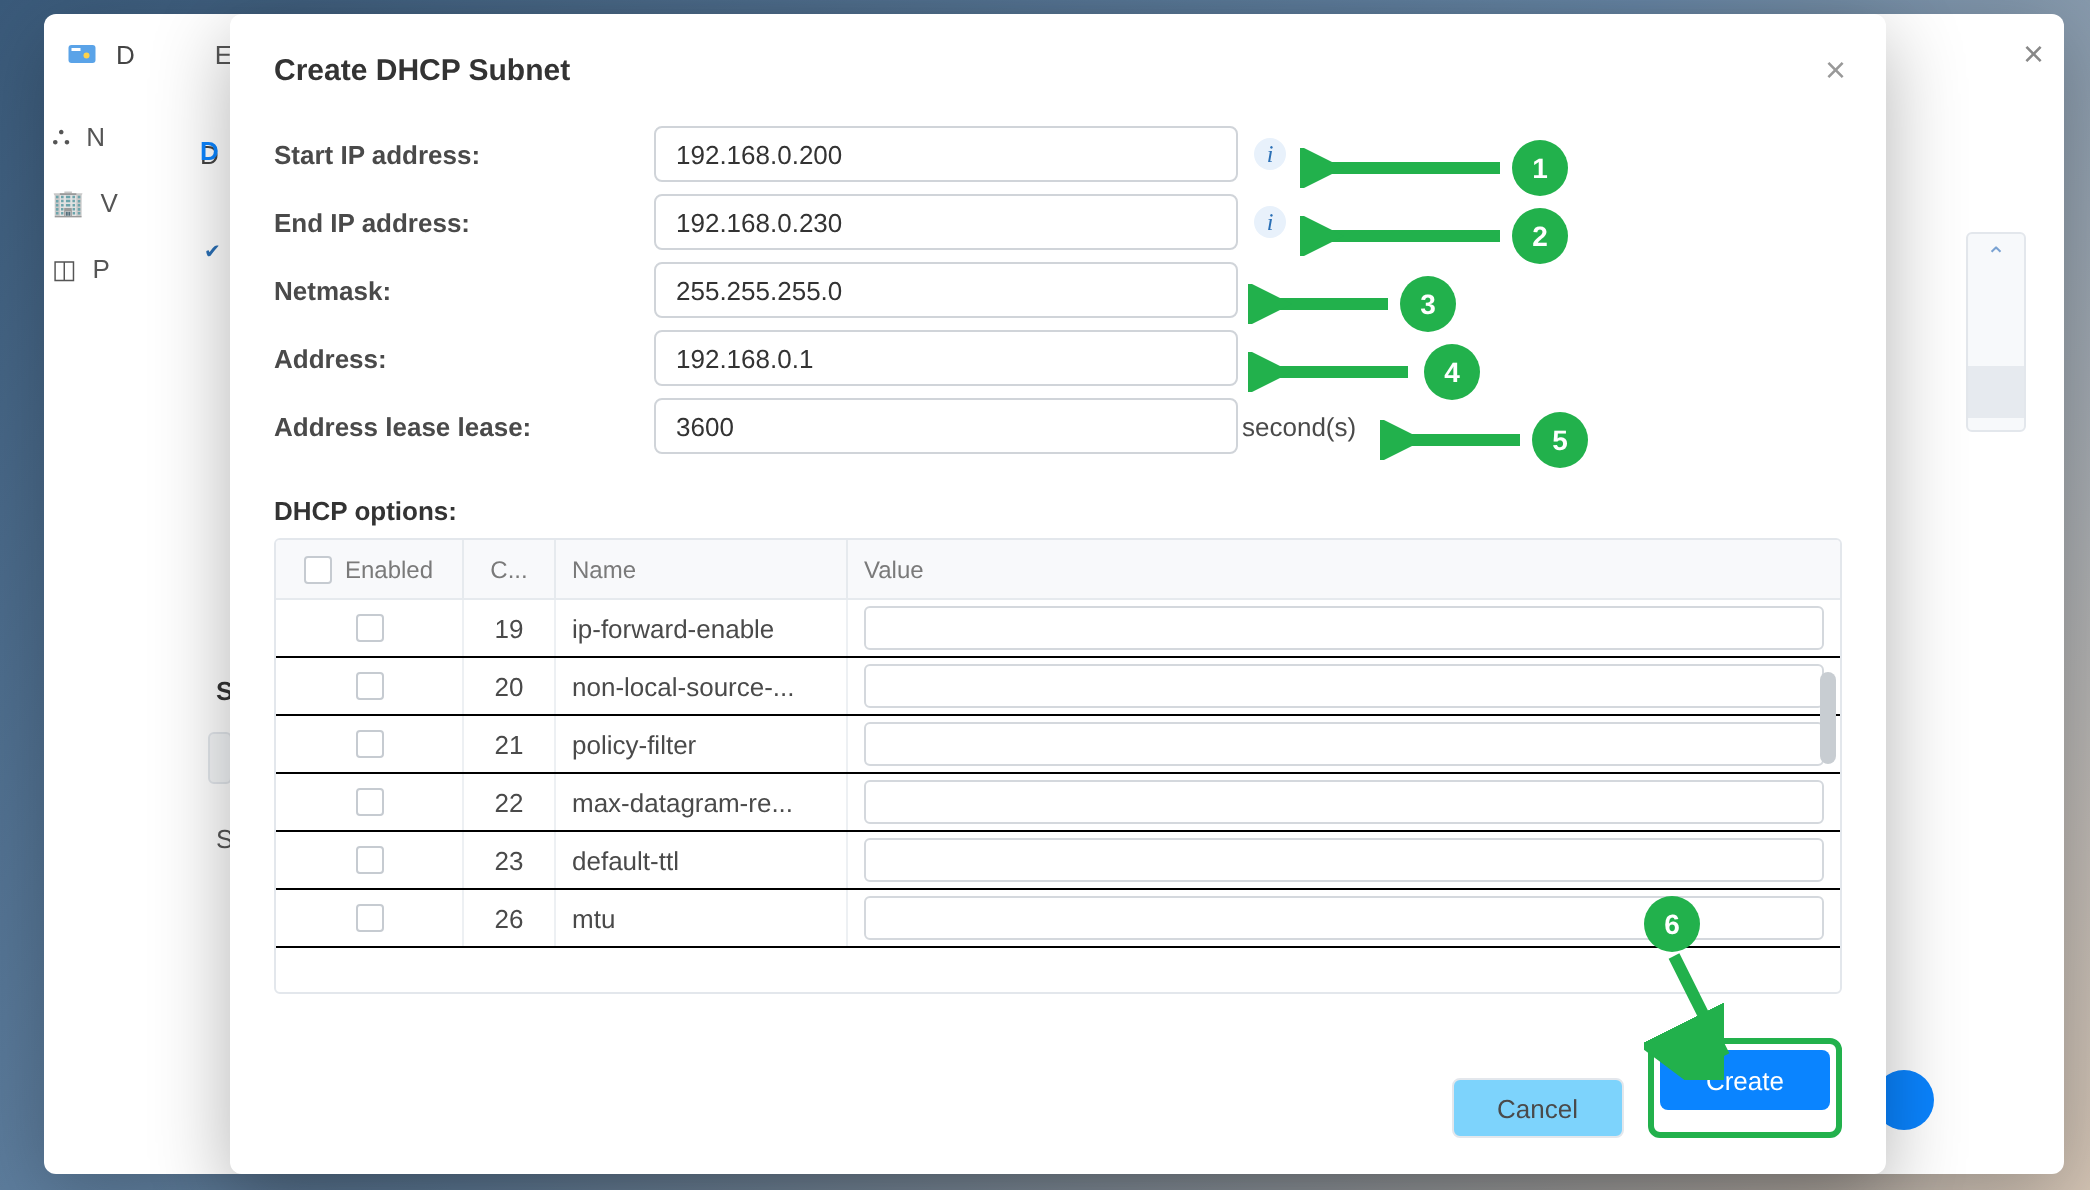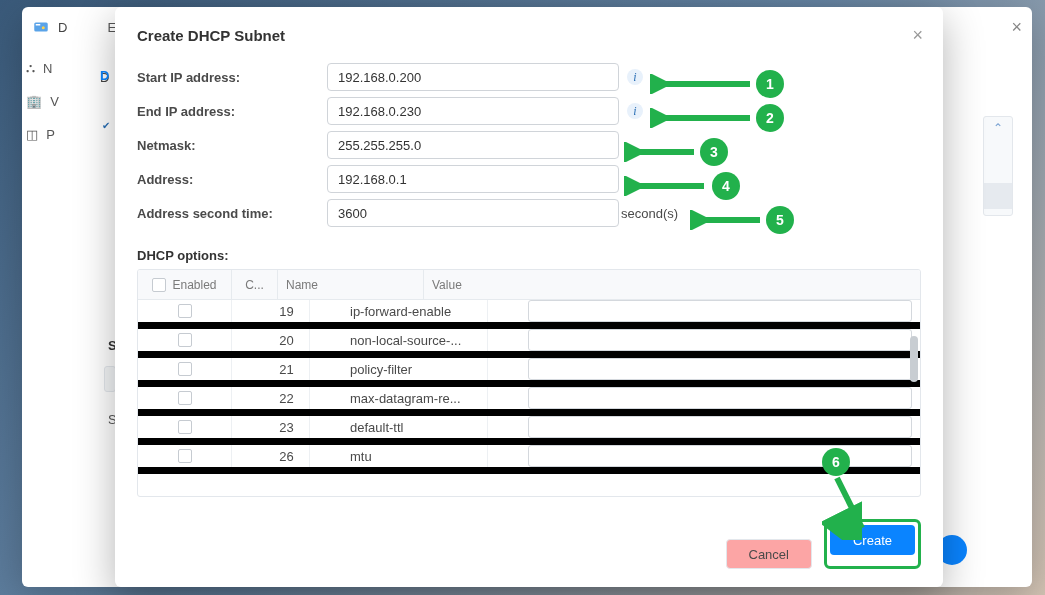--- a/index.html
+++ b/index.html
@@ -132,22 +132,21 @@
       height: 30px;
       background: #f8f9fb;
       border-bottom: 1px solid #e6eaee;
       font-size: 12px;
       color: #7a7a7a;
     }
     .scroll-wrap { height: calc(100% - 30px); overflow-y: auto; position: relative; }
     .tbl-row {
       display: flex; align-items: center;
       height: 29px;
-      border-bottom: 7px solid #000000;
-      gap: 32px;
+      border-bottom: 1px solid #000000;
     }
     .col-enable { width: 94px; display:flex; align-items:center; justify-content:center; border-right: 1px solid #edf0f3; height: 100%; }
     .col-code   { width: 46px; text-align:center; border-right: 1px solid #edf0f3; height:100%; display:flex;align-items:center;justify-content:center; }
     .col-name   { width: 146px; padding-left: 8px; border-right: 1px solid #edf0f3; height:100%; display:flex;align-items:center; white-space:nowrap; overflow:hidden; text-overflow:ellipsis; }
     .col-value  { flex: 1; padding: 0 8px; height:100%; display:flex;align-items:center; }
     .col-value input {
       width: 100%; height: 22px;
       border: 1px solid #d4d8dd;
       border-radius: 3px;
       padding: 0 6px;
@@ -177,21 +176,21 @@
     }
     .btn {
       height: 30px; padding: 0 22px;
       border-radius: 4px;
       font-size: 13px;
       display: inline-flex; align-items: center; justify-content: center;
       cursor: pointer;
       border: 1px solid transparent;
     }
     .btn-cancel {
-      background: #fca5a5; color: #4a4a4a; border-color: #e3e7ec; margin-top: 20px;
+      background: #7dd3fc; color: #4a4a4a; border-color: #e3e7ec; margin-top: 20px;
     }
     .btn-primary {
       background: #0a84ff; color: #fff;
       font-weight: 400;
     }
     .create-highlight {
       border: 3px solid #22b14c;
       border-radius: 6px;
       padding: 3px;
       display: inline-flex;
@@ -275,21 +274,21 @@
     </div>
     <div class="form-row">
       <div class="form-label">Netmask:</div>
       <input class="text-input" value="255.255.255.0" style="">
     </div>
     <div class="form-row">
       <div class="form-label">Address:</div>
       <input class="text-input" value="192.168.0.1" style="">
     </div>
     <div class="form-row">
-      <div class="form-label">Address second time:</div>
+      <div class="form-label">Address lease lease:</div>
       <input class="text-input" value="3600" style="">
       <span class="unit-label">second(s)</span>
     </div>
 
     <div class="section-heading">DHCP options:</div>
 
     <div class="tbl">
       <div class="tbl-header">
         <div class="col-enable">
             <span class="chk"></span>

